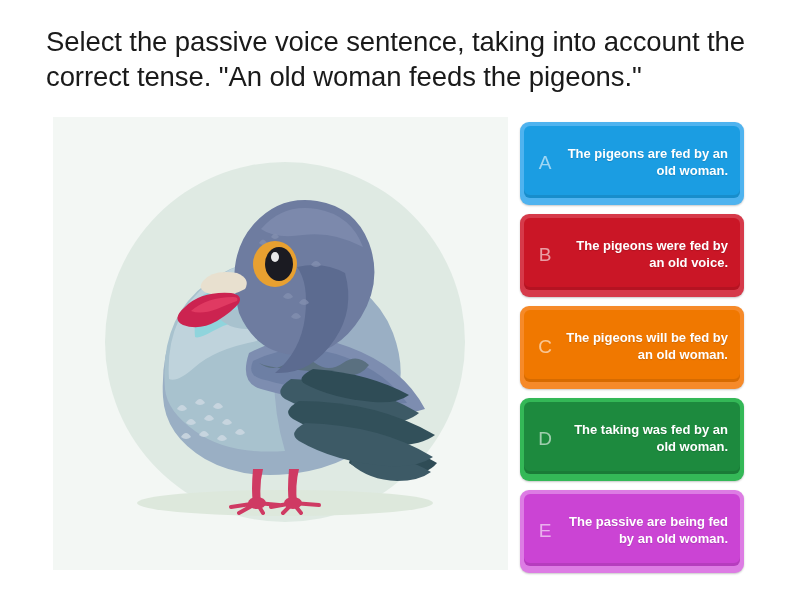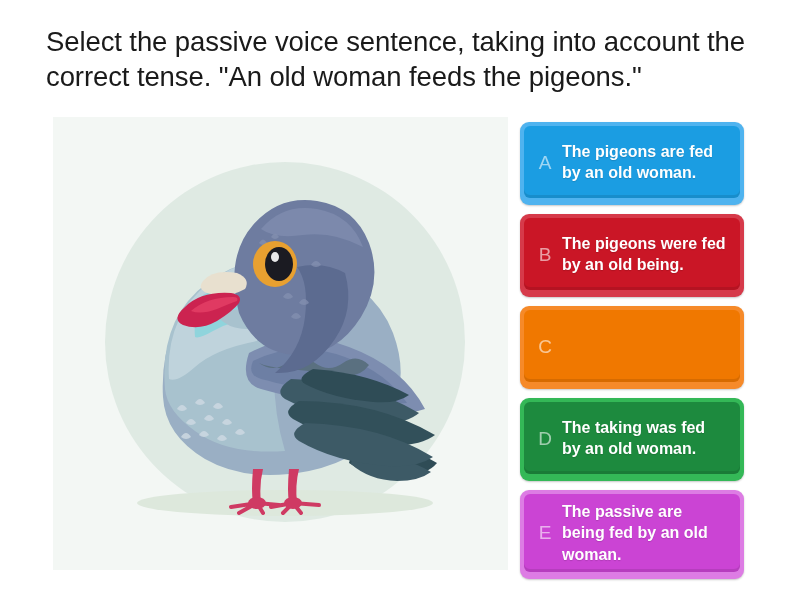--- a/index.html
+++ b/index.html
@@ -84,23 +84,23 @@
     flex: 0 0 34px;
     text-align: center;
     font-size: 19px;
     font-weight: 400;
     color: rgba(255,255,255,0.58);
     line-height: 1;
     user-select: none;
   }
   .answer-text {
     flex: 1 1 auto;
-    text-align: left;
+    text-align: right;
     color: #ffffff;
-    font-size: 16px;
+    font-size: 13px;
     font-weight: bold;
     line-height: 1.33;
     padding-right: 6px;
     text-shadow: 0 1px 1px rgba(0,0,0,0.14);
   }
 
   
   .opt-a { background: #4fb3ef; }
   .opt-a .answer-inner { background: #1b9de2; box-shadow: inset 0 -3px 0 rgba(0,0,0,0.10); }
   .opt-b { background: #d63a4a; }
@@ -202,27 +202,28 @@
     <div class="answer-option opt-a">
       <div class="answer-inner">
         <div class="answer-letter">A</div>
         <div class="answer-text">The pigeons are fed by an old woman.</div>
       </div>
     </div>
 
     <div class="answer-option opt-b">
       <div class="answer-inner">
         <div class="answer-letter">B</div>
-        <div class="answer-text">The pigeons were fed by an old being.</div>
+        <div class="answer-text">The pigeons were fed by an old voice.</div>
       </div>
     </div>
 
     <div class="answer-option opt-c">
       <div class="answer-inner">
         <div class="answer-letter">C</div>
+        <div class="answer-text">The pigeons will be fed by an old woman.</div>
       </div>
     </div>
 
     <div class="answer-option opt-d">
       <div class="answer-inner">
         <div class="answer-letter">D</div>
         <div class="answer-text">The taking was fed by an old woman.</div>
       </div>
     </div>
 

